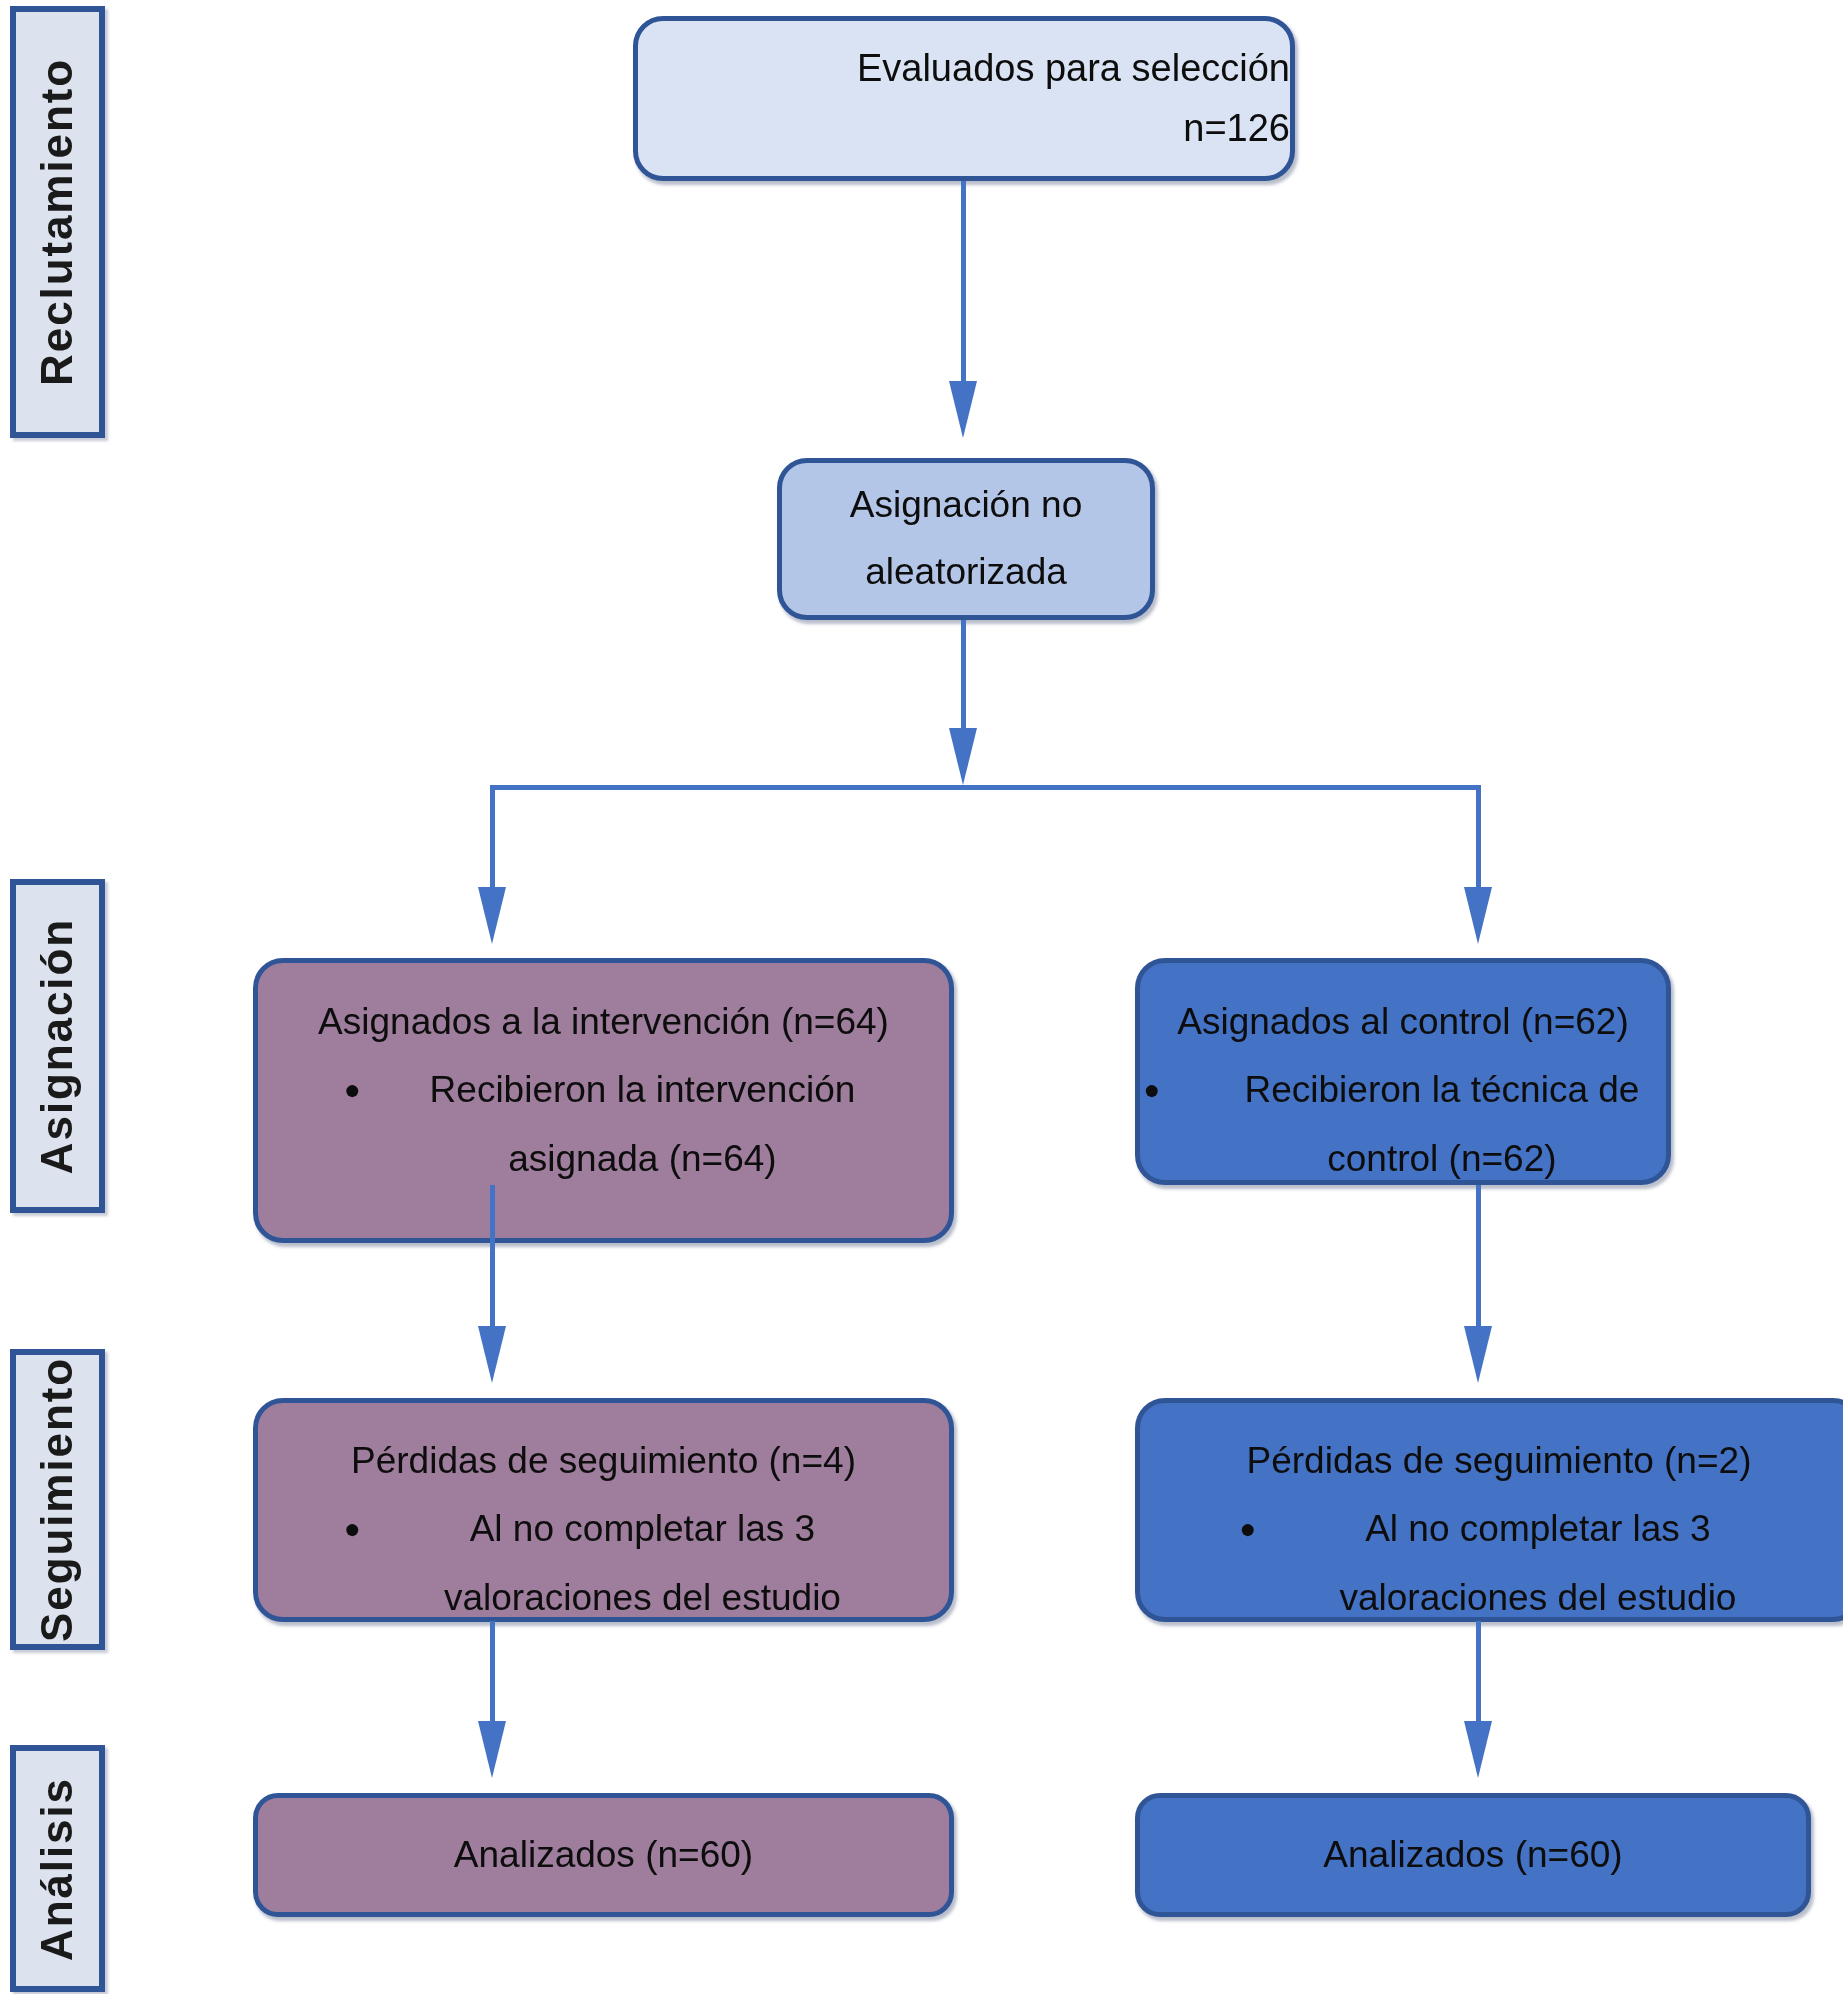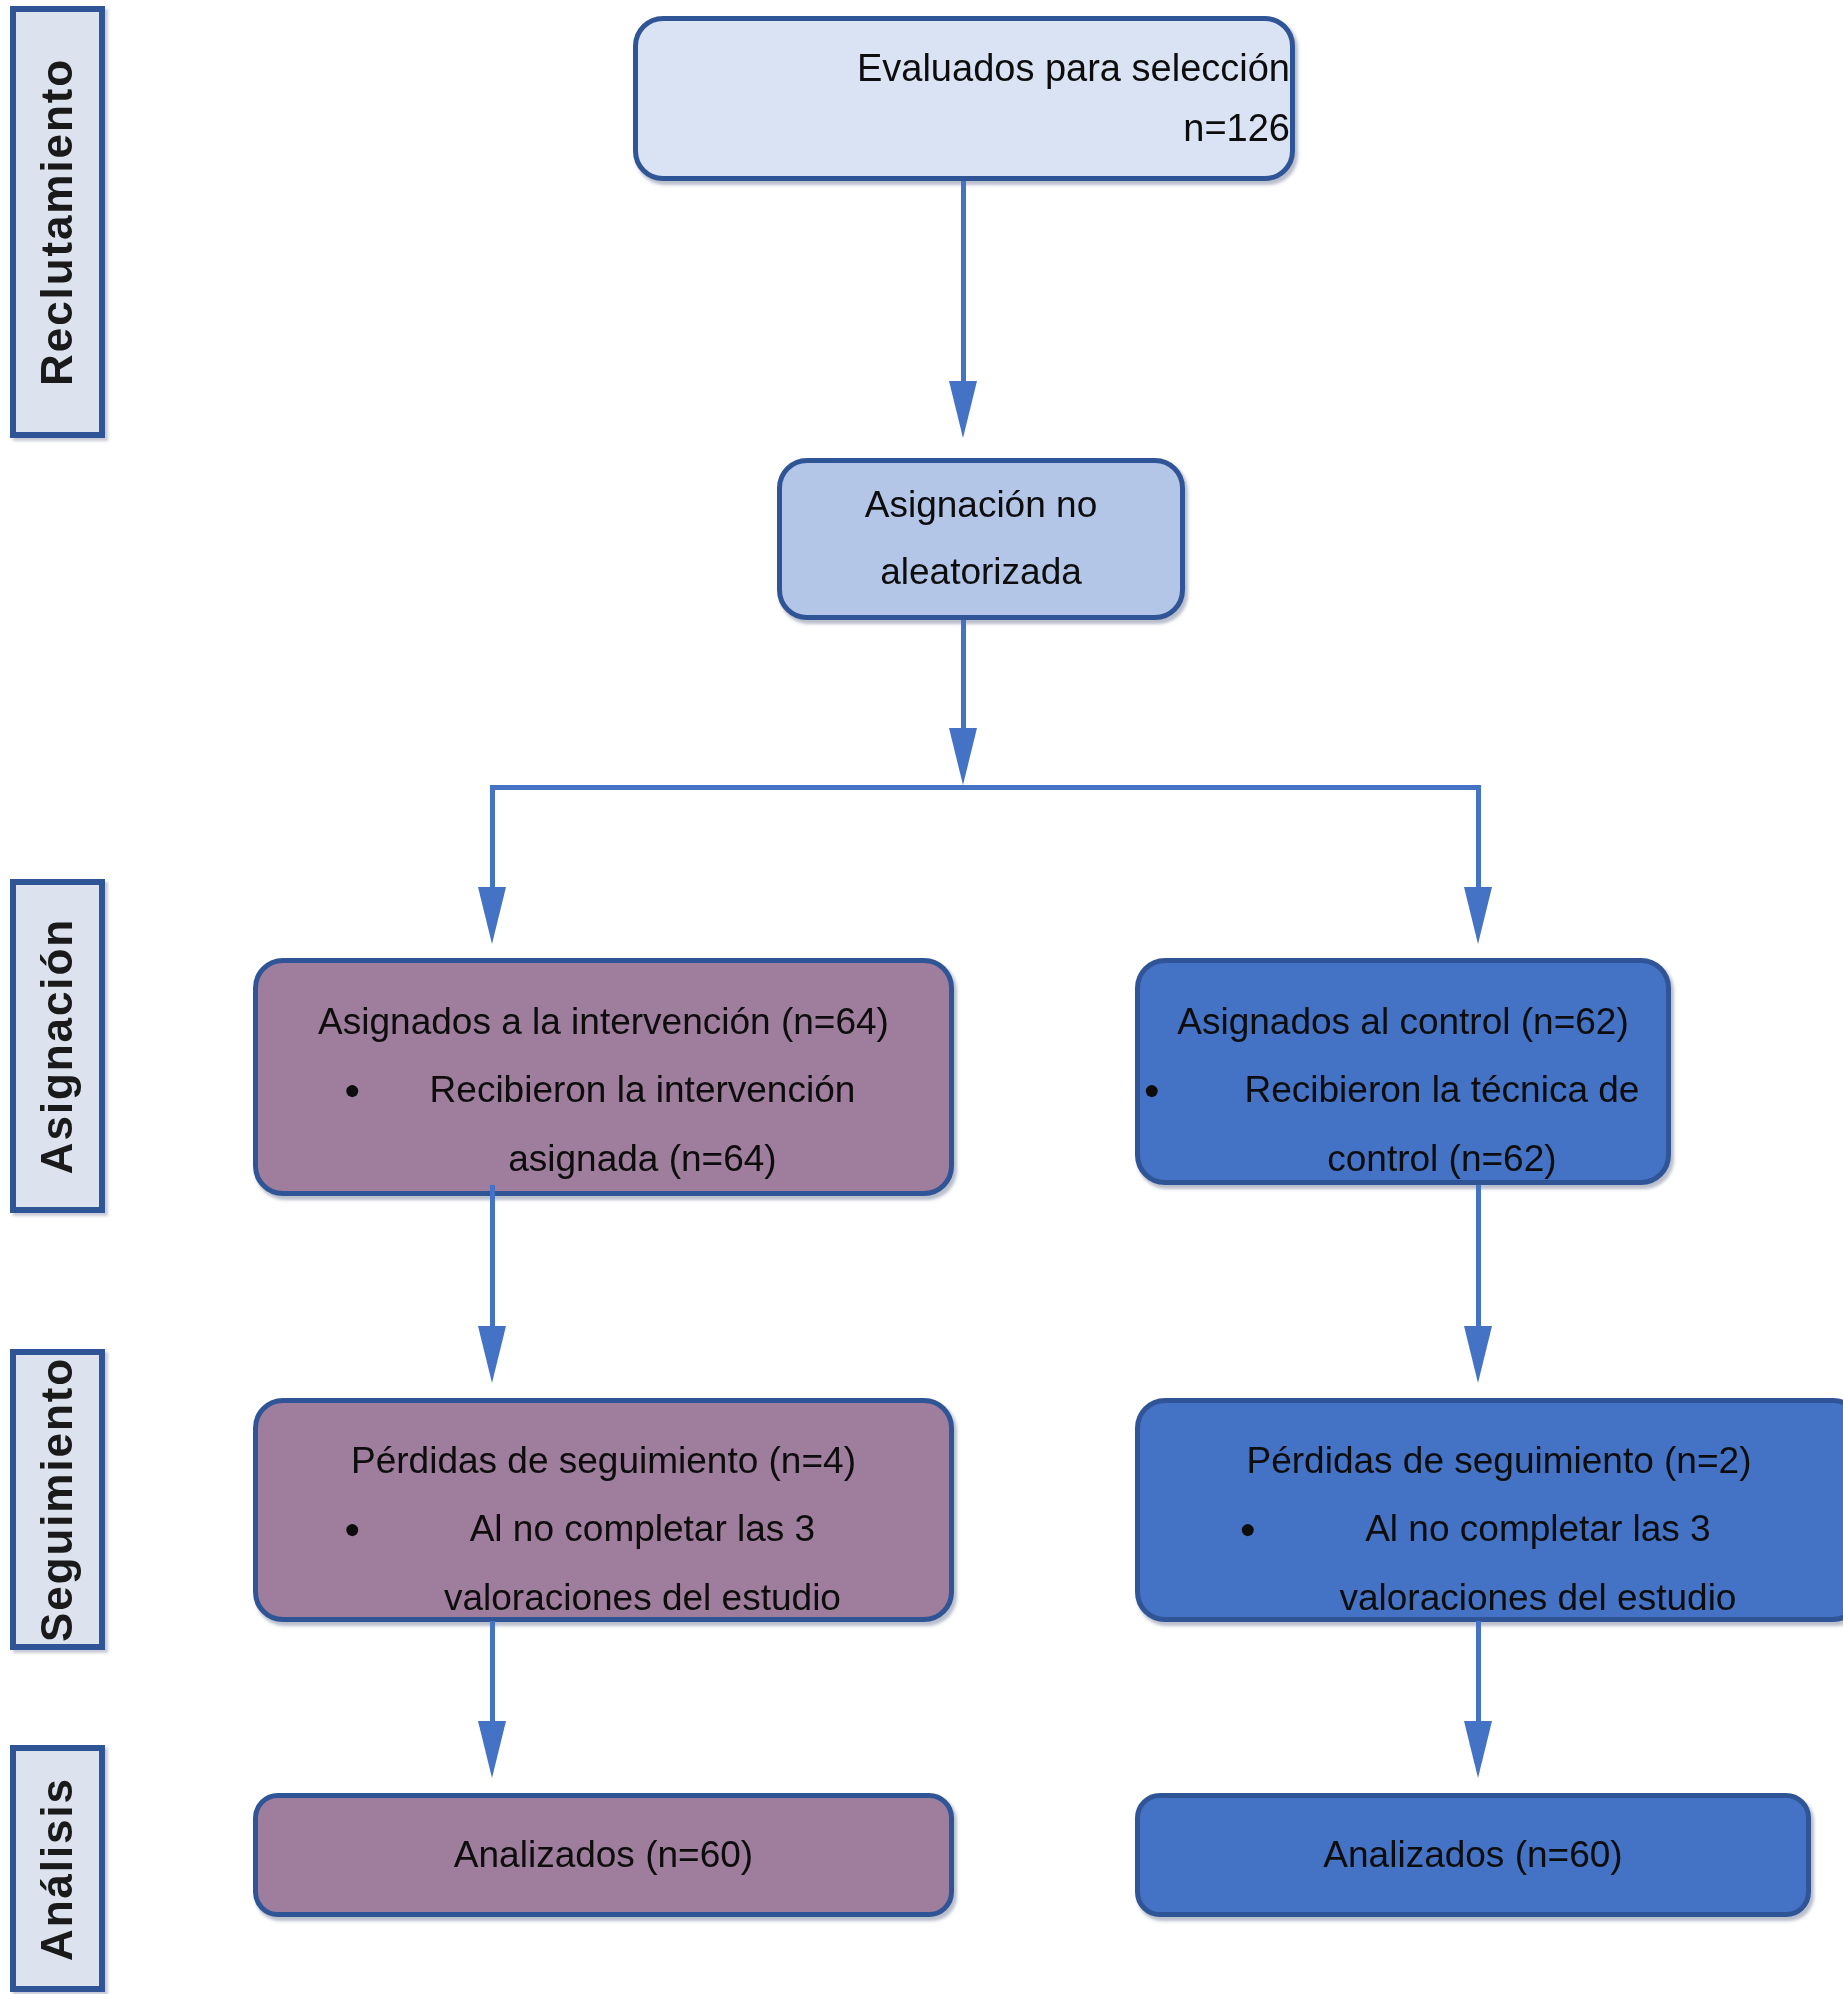--- a/index.html
+++ b/index.html
@@ -34,24 +34,24 @@
   .fbox{
     position:absolute;box-sizing:border-box;
     border:5px solid var(--border_navy,#2f5597);
     border-radius:30px;
     display:flex;flex-direction:column;align-items:center;justify-content:center;
     text-align:center;
     box-shadow:2.5px 3.8px 3.2px rgba(100,110,140,.45);
     font-size:37px;line-height:1.85;color:#0d0d0d;
   }
   .fbox.screen{left:633px;top:15.8px;width:662px;height:165px;background:var(--screening_fill,#dae3f3);font-size:38px;line-height:1.6;align-items:flex-end;}
-  .fbox.method{left:777px;top:458px;width:408px;height:162px;background:var(--allocation_fill,#b4c6e7);line-height:1.8;}
+  .fbox.method{left:777px;top:458px;width:378px;height:162px;background:var(--allocation_fill,#b4c6e7);line-height:1.8;}
   .fbox.mauve{background:var(--intervention_fill,#9f7d9d);}
   .fbox.blue{background:var(--control_fill,#4472c4);}
-  .fbox.branch-l{left:253px;top:958px;width:701px;height:238px;justify-content:flex-start;padding-top:25px;}
+  .fbox.branch-l{left:253px;top:958px;width:701px;height:285px;justify-content:flex-start;padding-top:25px;}
   .fbox.branch-r{left:1135px;top:958px;width:536px;height:227px;justify-content:flex-start;padding-top:25px;}
   .fbox.follow-l{left:253px;top:1398px;width:701px;height:224px;justify-content:flex-start;padding-top:24px;}
   .fbox.follow-r{left:1135px;top:1398px;width:728px;height:224px;justify-content:flex-start;padding-top:24px;}
   .fbox.anal-l{left:253px;top:1793px;width:701px;height:124px;border-radius:25px;}
   .fbox.anal-r{left:1135px;top:1793px;width:676px;height:124px;border-radius:25px;}
 
   .bullet-row{display:flex;align-items:flex-start;justify-content:center;width:100%;}
   .bullet-row .dot{font-size:28px;line-height:67px;margin-right:29px;}
   .bullet-row .btxt{max-width:441px;text-align:center;margin-left:32px;}
 

